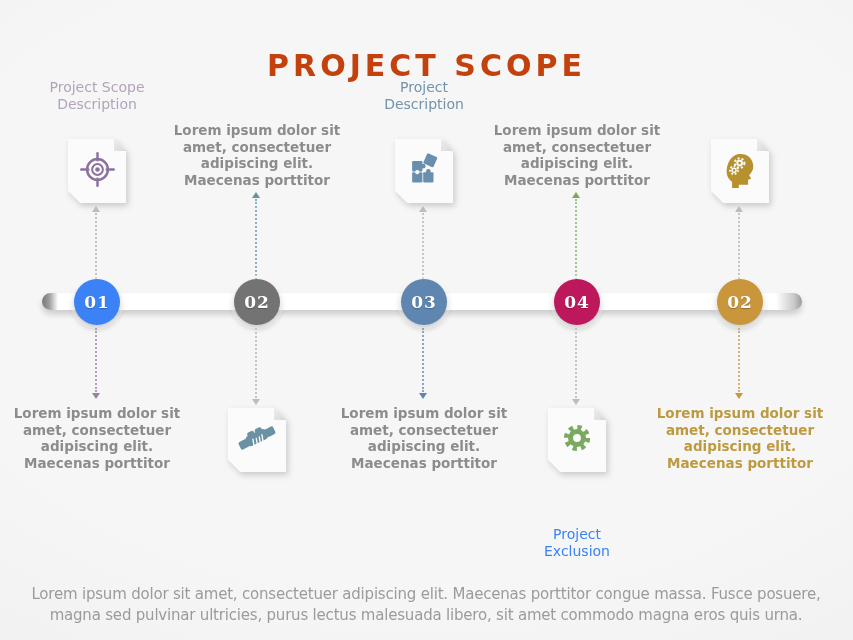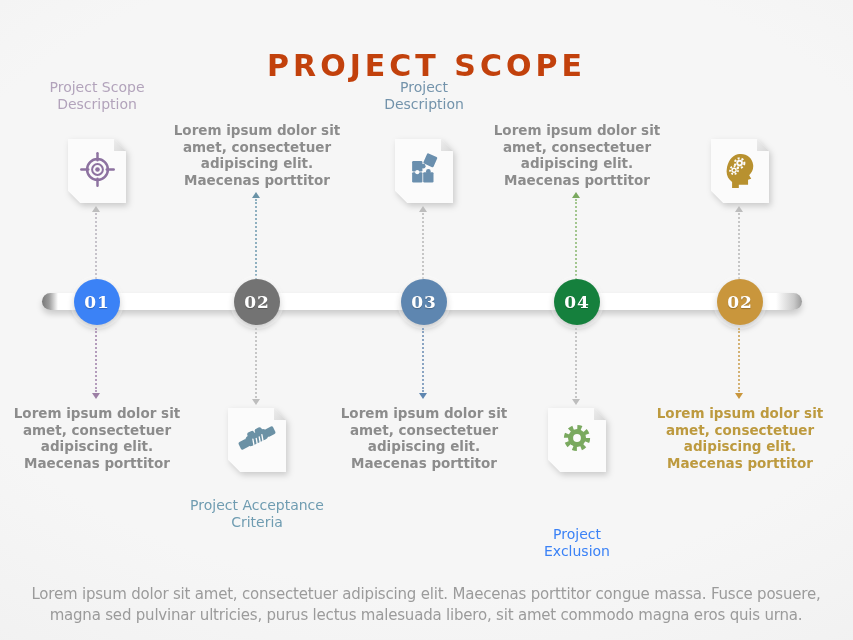--- a/index.html
+++ b/index.html
@@ -68,21 +68,21 @@
     position:absolute;top:279px;width:46px;height:46px;border-radius:50%;
     display:flex;align-items:center;justify-content:center;
     color:#fff;font-family:"DejaVu Serif","Liberation Serif",serif;
     font-weight:bold;font-size:17px;letter-spacing:1px;
     box-shadow:0 0 0 4px rgba(255,255,255,0.30),0 3px 6px rgba(0,0,0,0.28);
     text-shadow:0 1px 1px rgba(0,0,0,0.25);
   }
   .circ1{left:74px;background:#3b82f6;}
   .circ2{left:234px;background:#737373;}
   .circ3{left:401px;background:#5e86b0;}
-  .circ4{left:554px;background:#15803d;}
+  .circ4{left:554px;background:#be185d;}
   .circ5{left:717px;background:#c9963c;}
 
   
   .vline{position:absolute;width:0;}
   .arrow{position:absolute;width:0;height:0;border-left:4px solid transparent;border-right:4px solid transparent;}
   .up{border-bottom:6px solid;}
   .down{border-top:6px solid;}
 
   .kh-heading{
     position:absolute;top:556px;left:0;width:100%;text-align:center;
@@ -244,18 +244,17 @@
         <svg viewBox="0 0 48 48" width="36" height="36">
           <circle cx="24" cy="24" r="14" fill="none" stroke="#7aa95f" stroke-width="7" stroke-dasharray="5.5 5.5"></circle>
           <circle cx="24" cy="24" r="12" fill="#7aa95f"></circle>
           <circle cx="24" cy="24" r="5.2" fill="#fbfbfb"></circle>
         </svg>
       </span>
     </div>
     <div class="fold"></div>
   </div>
 
-  <div class="step-label lbl2">Project Acceptance Criteria</div>
   <div class="step-label lbl4">Project Exclusion</div>
 
   <div class="kh-body">Lorem ipsum dolor sit amet, consectetuer adipiscing elit. Maecenas porttitor congue massa. Fusce posuere, magna sed  pulvinar ultricies, purus  lectus  malesuada  libero, sit  amet  commodo  magna eros quis urna.</div>
 
 </div>
 
 </body></html>

